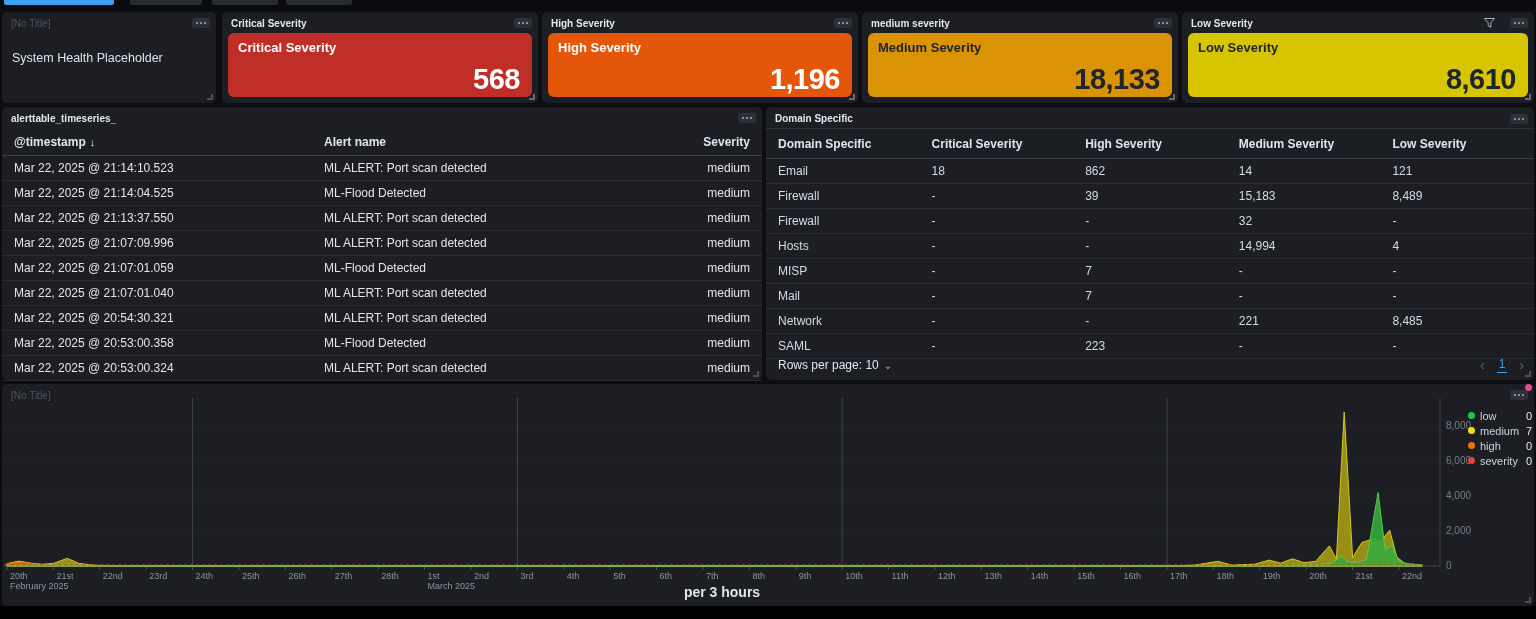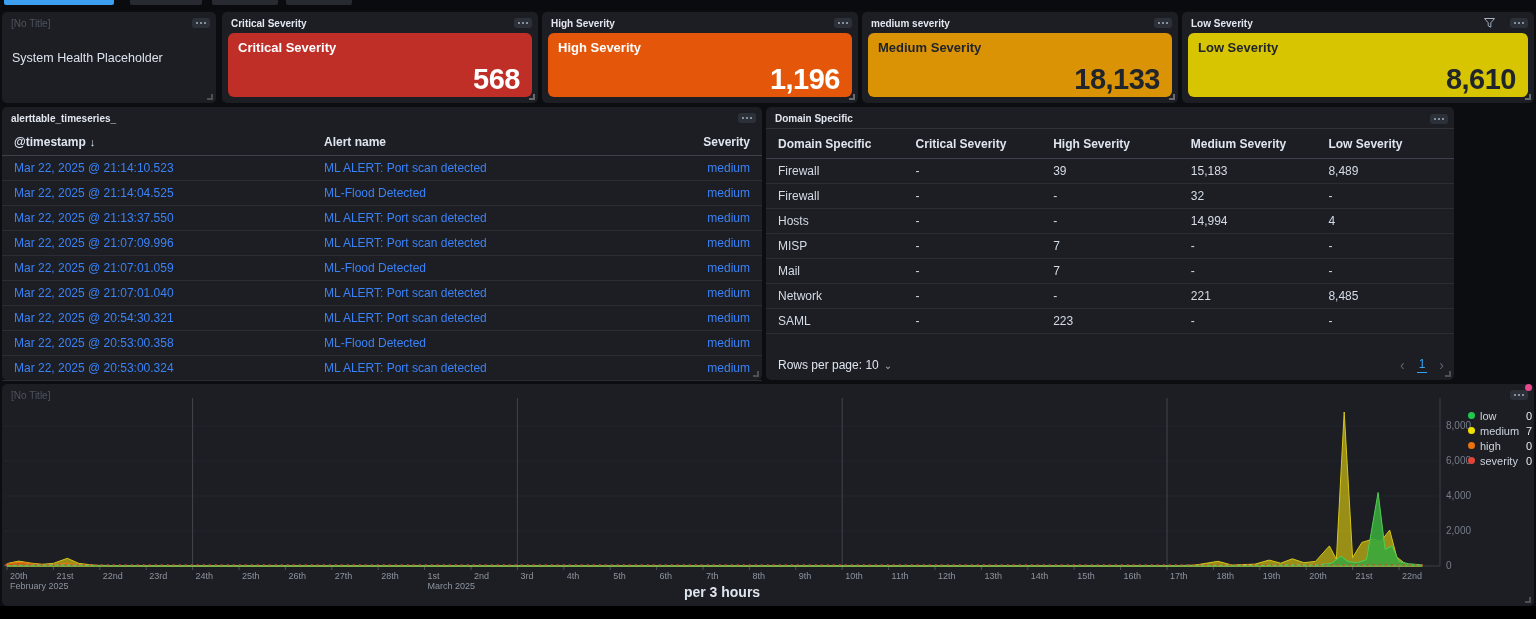--- a/index.html
+++ b/index.html
@@ -40,28 +40,28 @@
   .m2 { left:862px; width:316px; }
   .m3 { left:1182px; width:352px; }
   .metric-box { position:absolute; left:6px; right:6px; top:21px; bottom:6px; border-radius:6px; padding:7px 10px; }
   .metric-label { font-size:13px; font-weight:700; }
   .metric-value { position:absolute; right:12px; bottom:1px; font-size:29px; font-weight:700; letter-spacing:-0.5px; }
   .filter-ic { display:inline-flex; margin-right:8px; }
 
   
   .p-alerts { left:2px; top:107px; width:760px; height:273px; }
   .athead { display:flex; padding:8px 12px 6px; font-size:12px; font-weight:700; color:#dfe5ef; border-bottom:1px solid #3c414b; }
-  .atrow { display:flex; padding:5px 12px; font-size:12px; color:#3b82f6; border-bottom:1px solid #2a2d35; }
+  .atrow { display:flex; padding:5px 12px; font-size:12px; color:#e5e5e5; border-bottom:1px solid #2a2d35; }
   .c-ts { flex:1; text-align:left; }
   .c-an { width:322px; text-align:left; }
   .c-sv { width:104px; text-align:right; }
   .sort-arrow { font-size:11px; margin-left:4px; color:#dfe5ef; }
 
   
-  .p-domain { left:766px; top:107px; width:688px; height:273px; }
+  .p-domain { left:766px; top:107px; width:768px; height:273px; }
   .p-domain .panel-header { border-bottom:1px solid #2e323b; height:22px; }
   .dthead { display:flex; padding:8px 0 7px; font-size:12px; font-weight:700; color:#dfe5ef; border-bottom:1px solid #3c414b; }
   .dtrow { display:flex; padding:5px 0; font-size:12px; color:#d5dbe5; border-bottom:1px solid #2a2d35; }
   .dcell { width:20%; padding-left:12px; text-align:left; white-space:nowrap; }
   .dt-footer { position:absolute; left:12px; right:10px; bottom:7px; display:flex; justify-content:space-between; align-items:center; font-size:12px; color:#dfe5ef;gap:32px; }
   .rpp { display:flex; align-items:center; gap:5px; cursor:pointer; background:none; border:none; color:#dfe5ef; font-size:12px; font-family:inherit; }
   .chev { font-size:10px; color:#a6b0bf; }
   .pager { display:flex; align-items:center; gap:12px; }
   .pg-arrow { background:none; border:none; color:#5d6470; font-size:14px; cursor:pointer; font-family:inherit; }
   .pg-num { background:none; border:none; color:#36a2ef; font-size:12px; border-bottom:1px solid #36a2ef; padding:0 2px 1px; cursor:pointer; font-family:inherit; }
@@ -259,20 +259,27 @@
     <div class="dthead">
 
     <span class="dcell">Domain Specific</span>
         <span class="dcell">Critical Severity</span>
         <span class="dcell">High Severity</span>
         <span class="dcell">Medium Severity</span>
         <span class="dcell">Low Severity</span>
       </div>
     <div>
 
+        <div class="dtrow">
+          <span class="dcell">Email</span>
+          <span class="dcell">18</span>
+          <span class="dcell">862</span>
+          <span class="dcell">14</span>
+          <span class="dcell">121</span>
+        </div>
 
         <div class="dtrow">
           <span class="dcell">Firewall</span>
           <span class="dcell">-</span>
           <span class="dcell">39</span>
           <span class="dcell">15,183</span>
           <span class="dcell">8,489</span>
         </div>
 
         <div class="dtrow">

